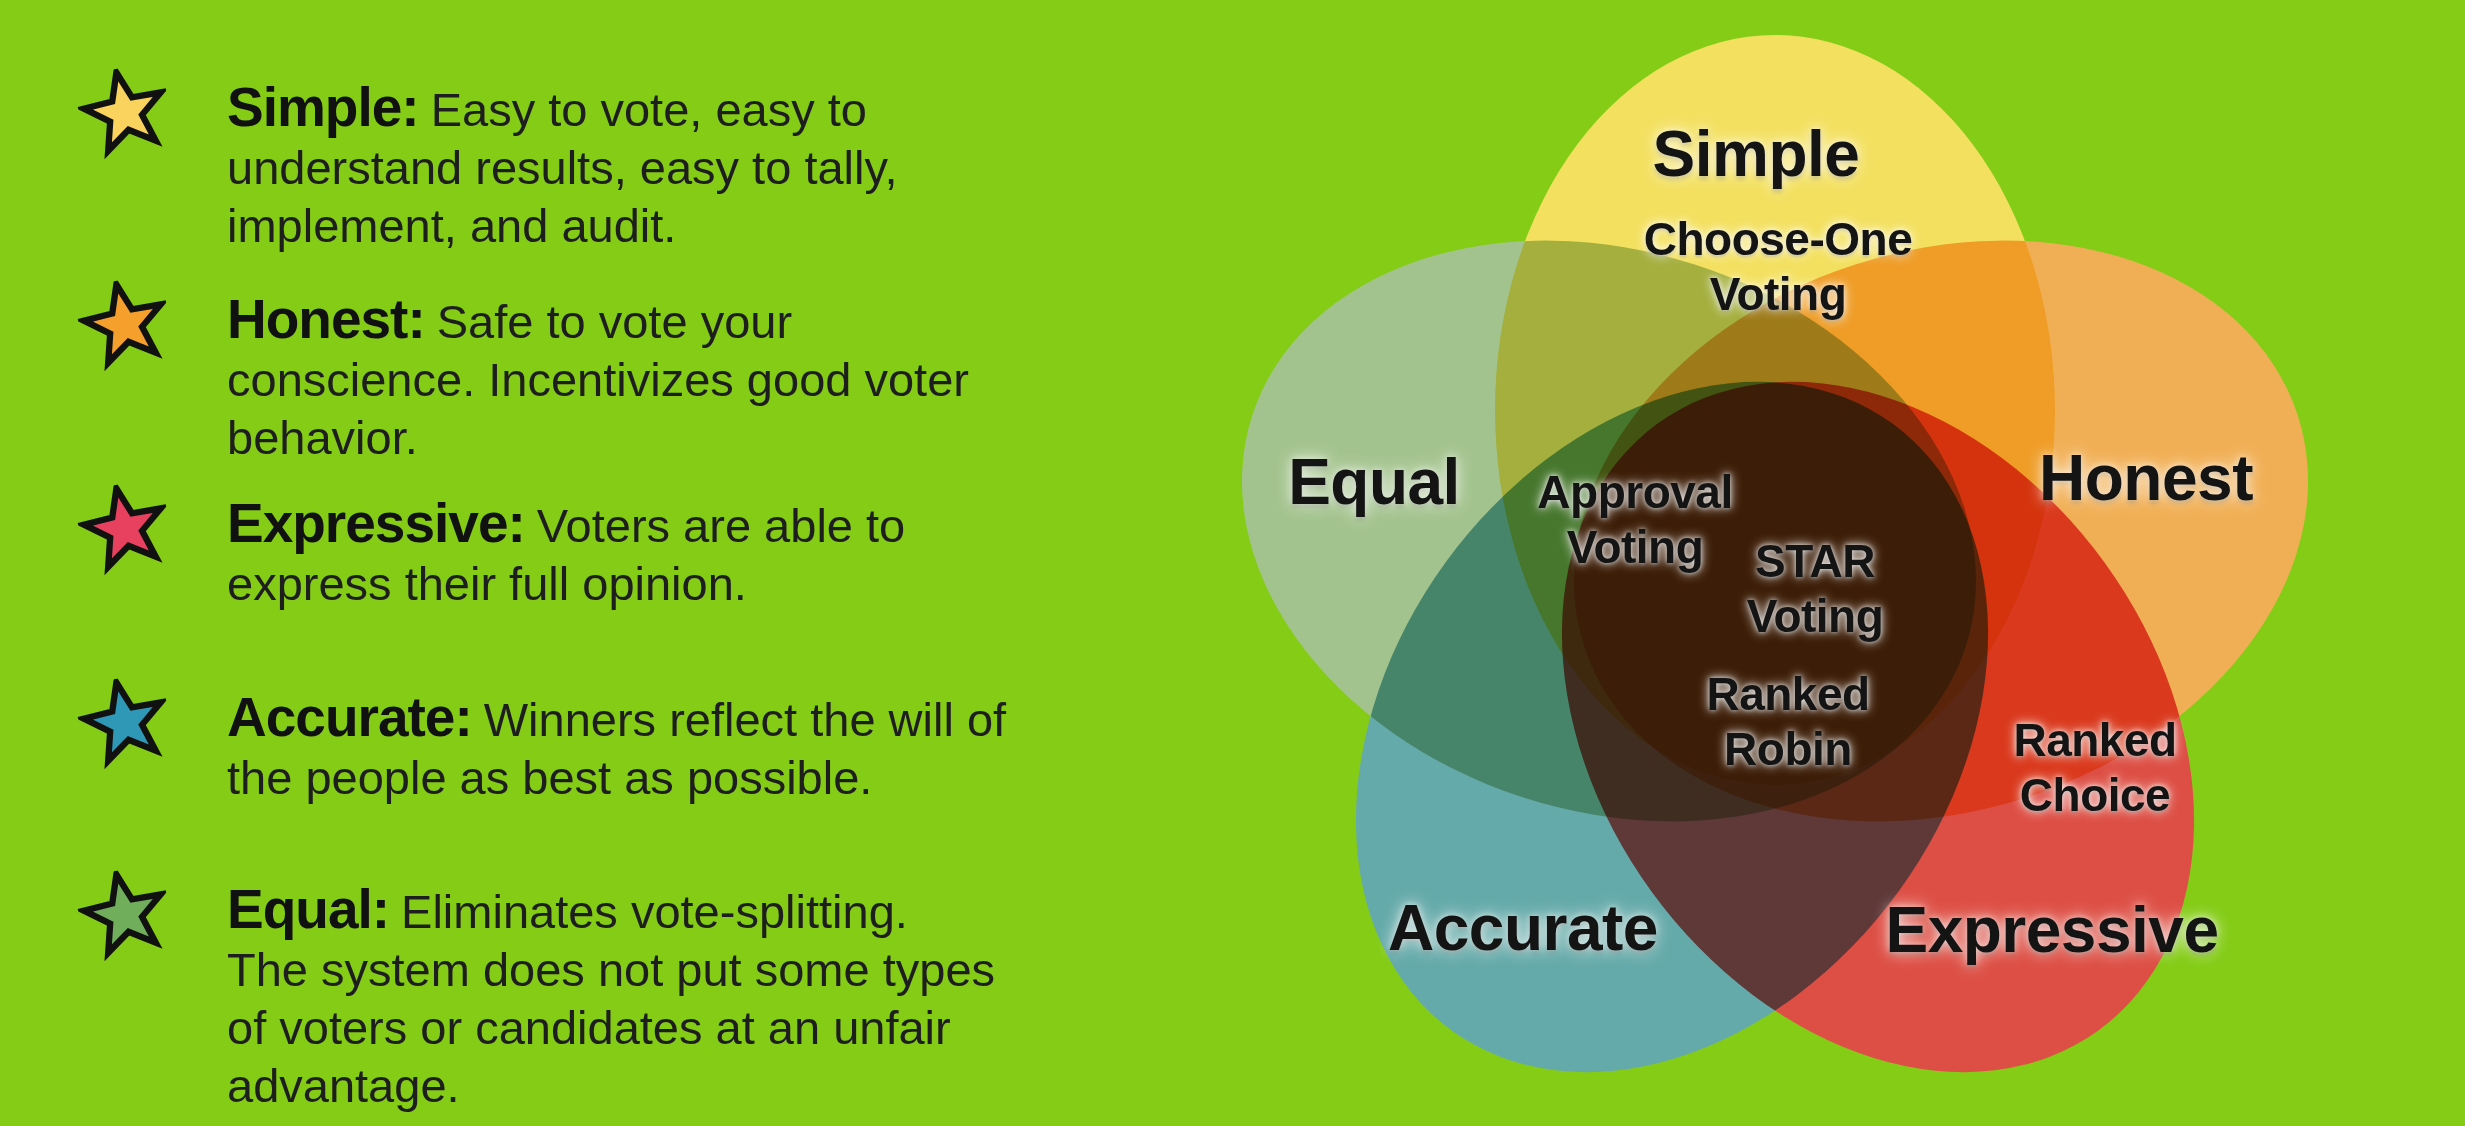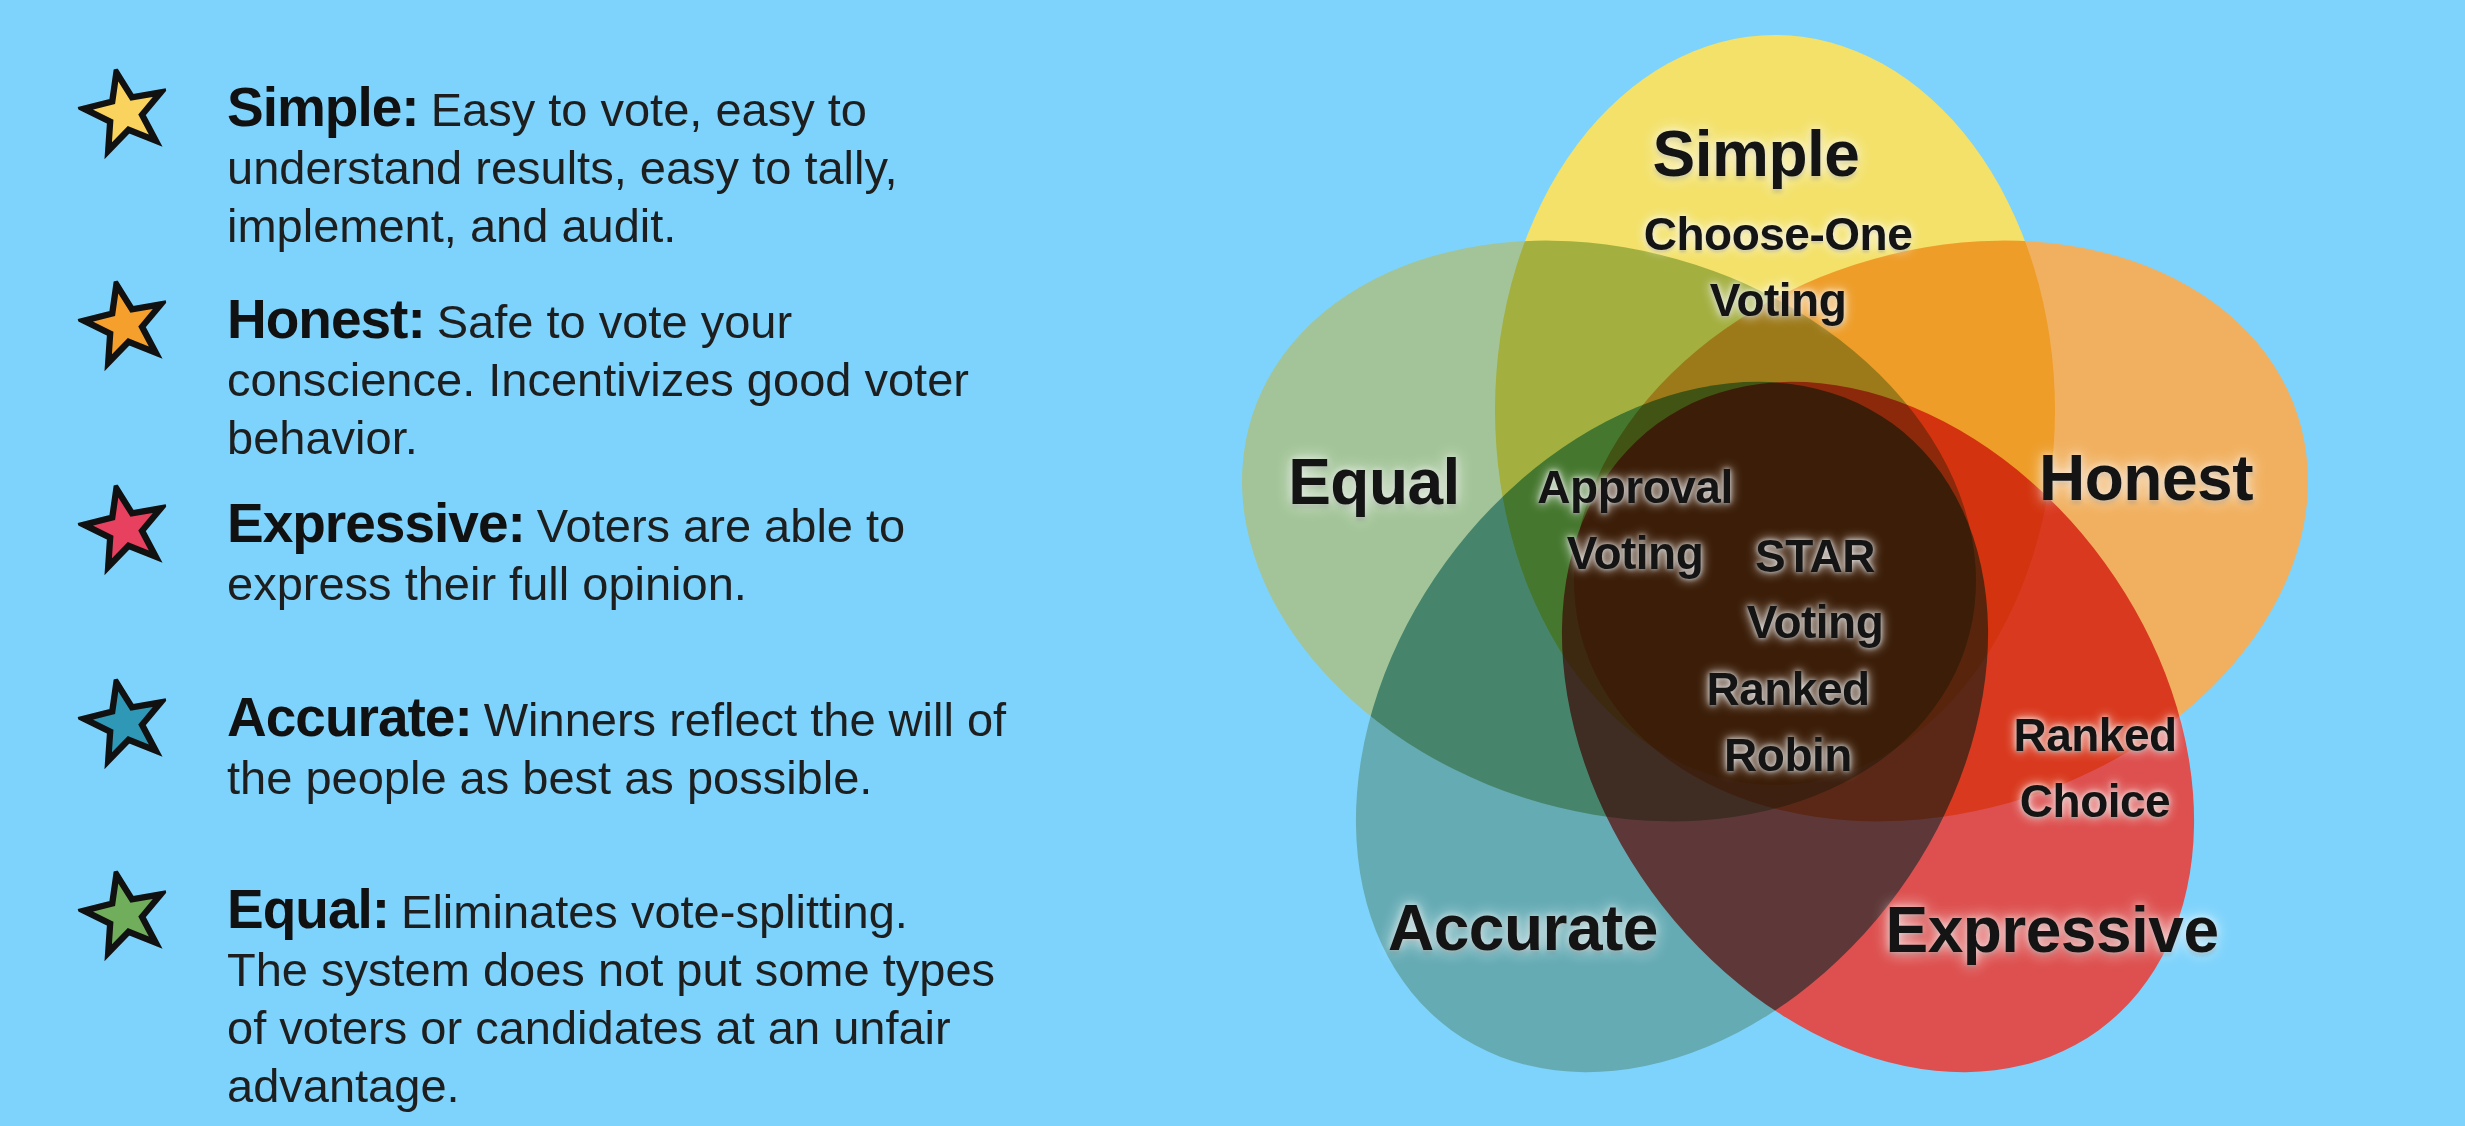--- a/index.html
+++ b/index.html
@@ -1,17 +1,17 @@
 <!DOCTYPE html>
 <html><head>
 <meta charset="utf-8">
 <style>
   html,body{margin:0;padding:0;background:#fff;}
   .canvas{
-    position:relative;width:2465px;height:1126px;background:#7dd3fc;overflow:hidden;
+    position:relative;width:2465px;height:1126px;background:#84cc16;overflow:hidden;
     font-family:"Liberation Sans","DejaVu Sans",sans-serif;color:#1c1c1c;
   }
 
   
   .legend-item{position:absolute;left:80px;display:flex;align-items:flex-start;}
   .legend-item .star{width:90px;height:90px;flex:0 0 90px;margin-top:-10px;transform:rotate(-12deg);}
   .legend-item p{margin:0 0 0 57px;font-size:47px;line-height:58px;font-weight:400;color:#1e1e1e;}
   .legend-item p strong{font-size:55px;font-weight:700;letter-spacing:-1px;margin-right:12px;color:#111;}
   .li-0{top:78px;}  .li-1{top:290px;} .li-2{top:494px;} .li-3{top:688px;} .li-4{top:880px;}
 
@@ -32,21 +32,21 @@
     font-weight:700;color:#141414;text-align:center;z-index:5;
     text-shadow:0 0 16px rgba(255,255,255,.85),0 0 6px rgba(255,255,255,.55),0 3px 4px rgba(0,0,0,.25);
   }
   .set-label{font-size:64px;letter-spacing:-.5px;white-space:nowrap;}
   .sl-simple    {left:526px;top:154px;}
   .sl-equal     {left:144px;top:482px;}
   .sl-honest    {left:908px;top:478px;padding-left:16px;}
   .sl-accurate  {left:293px;top:928px;}
   .sl-expressive{left:822px;top:930px;text-align:center;}
 
-  .method-label{font-size:46px;line-height:66px;letter-spacing:-.5px;
+  .method-label{font-size:46px;line-height:55px;letter-spacing:-.5px;
     text-shadow:0 0 12px rgba(255,255,255,.95),0 0 5px rgba(255,255,255,.75),0 2px 3px rgba(0,0,0,.3);}
   .ml-chooseone{left:548px;top:267px;width:300px;}
   .ml-approval {left:405px;top:520px;width:235px;}
   .ml-star     {left:585px;top:589px;width:175px;}
   .ml-robin    {left:558px;top:722px;width:200px;}
   .ml-choice   {left:865px;top:768px;width:200px;}
 </style>
 </head>
 <body>
 

